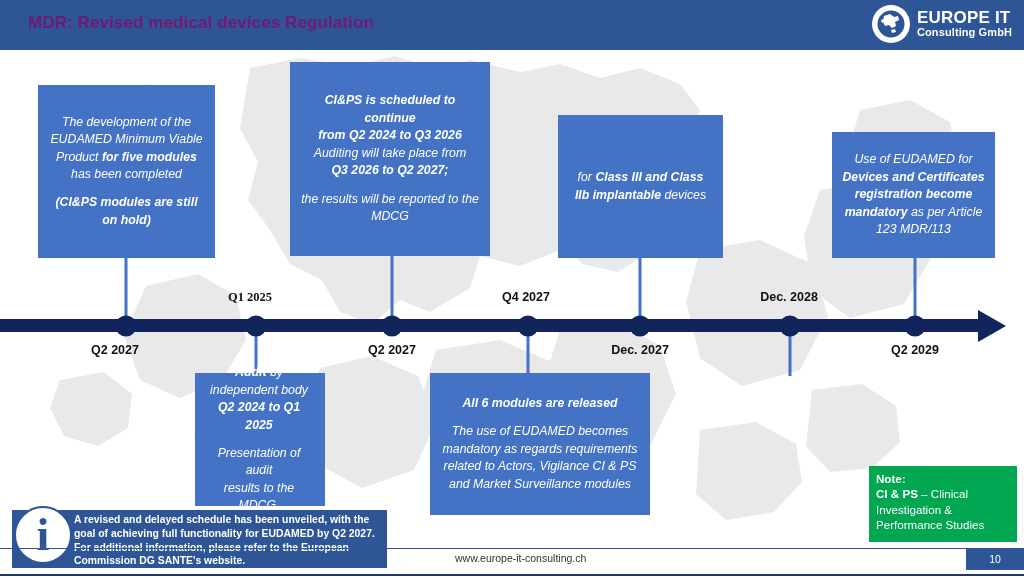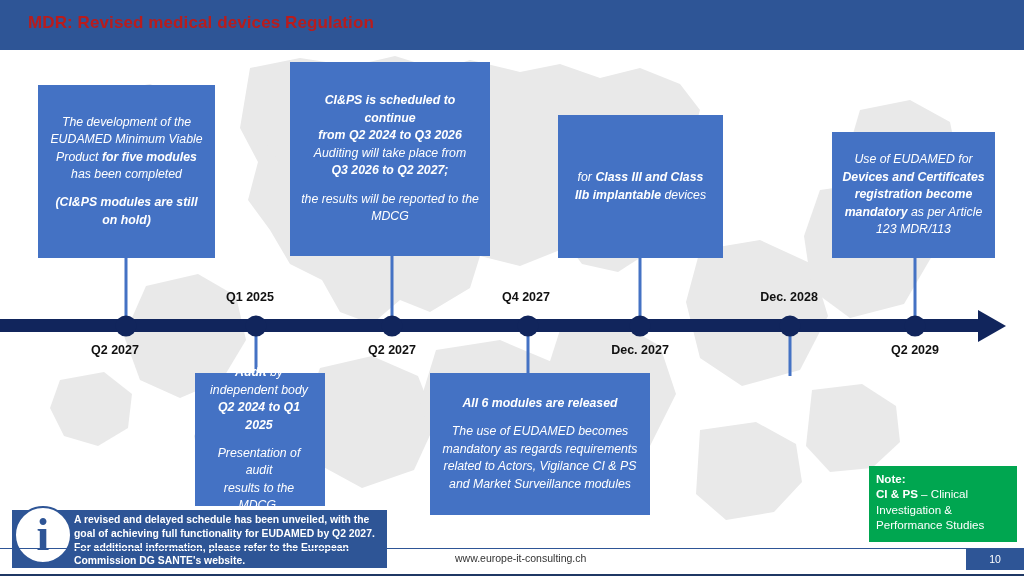--- a/index.html
+++ b/index.html
@@ -18,21 +18,21 @@
 
   
   .header {
     position: absolute; left: 0; top: 0;
     width: 1024px; height: 50px;
     background: #2E5596;
     display: flex; align-items: center;
   }
   .header-title {
     position: absolute; left: 28px; top: 13px;
-    font-size: 17px; font-weight: bold; color: #b91c1c;
+    font-size: 17px; font-weight: bold; color: #701a75;
     letter-spacing: .1px;
   }
   .logo-wrap {
     position: absolute; right: 12px; top: 5px;
     display: flex; align-items: center; gap: 7px;
   }
   .logo-globe {
     width: 38px; height: 38px; border-radius: 50%;
     background: #ffffff;
     position: relative; overflow: hidden;
@@ -176,20 +176,38 @@
       <path d="M812 340 L862 334 L896 356 L900 392 L872 418 L830 422 L806 396 Z"></path>
       <path d="M60 330 L104 322 L132 344 L128 378 L98 396 L64 386 L50 358 Z"></path>
       <path d="M570 160 L616 152 L648 172 L646 204 L618 222 L582 214 L564 190 Z"></path>
       <path d="M408 150 L452 142 L482 162 L480 194 L452 212 L416 204 L398 180 Z"></path>
       <path d="M268 60 L312 52 L340 70 L338 100 L312 116 L278 110 L262 88 Z"></path>
     </g>
   </svg>
 
   <div class="header"></div>
   <div class="header-title">MDR: Revised medical devices Regulation</div>
+  <div class="logo-wrap">
+    <div class="logo-globe">
+      <svg width="38" height="38" viewBox="0 0 38 38" xmlns="http://www.w3.org/2000/svg">
+        <circle cx="19" cy="19" r="18" fill="#ffffff"></circle>
+        <circle cx="19" cy="19" r="13.5" fill="#2E5596"></circle>
+        <g fill="#ffffff">
+          <path d="M12 11 L18 9 L22 12 L26 11 L27 15 L23 17 L24 21 L20 23 L17 20 L13 21 L11 17 Z"></path>
+          <path d="M9 15 L12 14 L13 17 L10 18 Z"></path>
+          <path d="M19 25 L23 24 L24 27 L20 28 Z"></path>
+        </g>
+        <path d="M3 19 a16 16 0 0 0 32 0" fill="none" stroke="#ffffff" stroke-width="1.2"></path>
+      </svg>
+    </div>
+    <div class="logo-text">
+      <div class="logo-main">EUROPE IT</div>
+      <div class="logo-sub">Consulting GmbH</div>
+    </div>
+  </div>
 
   <div class="connector" style="left:126px; top:255px; height:72px;"></div>
   <div class="connector" style="left:256px; top:326px; height:50px;"></div>
   <div class="connector" style="left:392px; top:253px; height:74px;"></div>
   <div class="connector" style="left:528px; top:326px; height:50px;"></div>
   <div class="connector" style="left:640px; top:255px; height:72px;"></div>
   <div class="connector" style="left:790px; top:326px; height:50px;"></div>
   <div class="connector" style="left:915px; top:255px; height:72px;"></div>
 
   <div class="timeline-bar"></div>
@@ -197,21 +215,21 @@
 
   <div class="tl-dot" style="left:126px;"></div>
   <div class="tl-dot" style="left:256px;"></div>
   <div class="tl-dot" style="left:392px;"></div>
   <div class="tl-dot" style="left:528px;"></div>
   <div class="tl-dot" style="left:640px;"></div>
   <div class="tl-dot" style="left:790px;"></div>
   <div class="tl-dot" style="left:915px;"></div>
 
   <div class="tl-label below" style="left:115px;">Q2 2027</div>
-  <div class="tl-label above" style="left:250px;">Q1 2025</div>
+  <div class="tl-label above" style="left:250px;font-family:Liberation Serif, serif;">Q1 2025</div>
   <div class="tl-label below" style="left:392px;">Q2 2027</div>
   <div class="tl-label above" style="left:526px;">Q4 2027</div>
   <div class="tl-label below" style="left:640px;">Dec. 2027</div>
   <div class="tl-label above" style="left:789px;">Dec. 2028</div>
   <div class="tl-label below" style="left:915px;">Q2 2029</div>
 
   <div class="box" style="left:38px; top:85px; width:177px; height:173px;">
     <p>
       <span>The development of the</span><br>
       <span>EUDAMED Minimum Viable</span><br>

